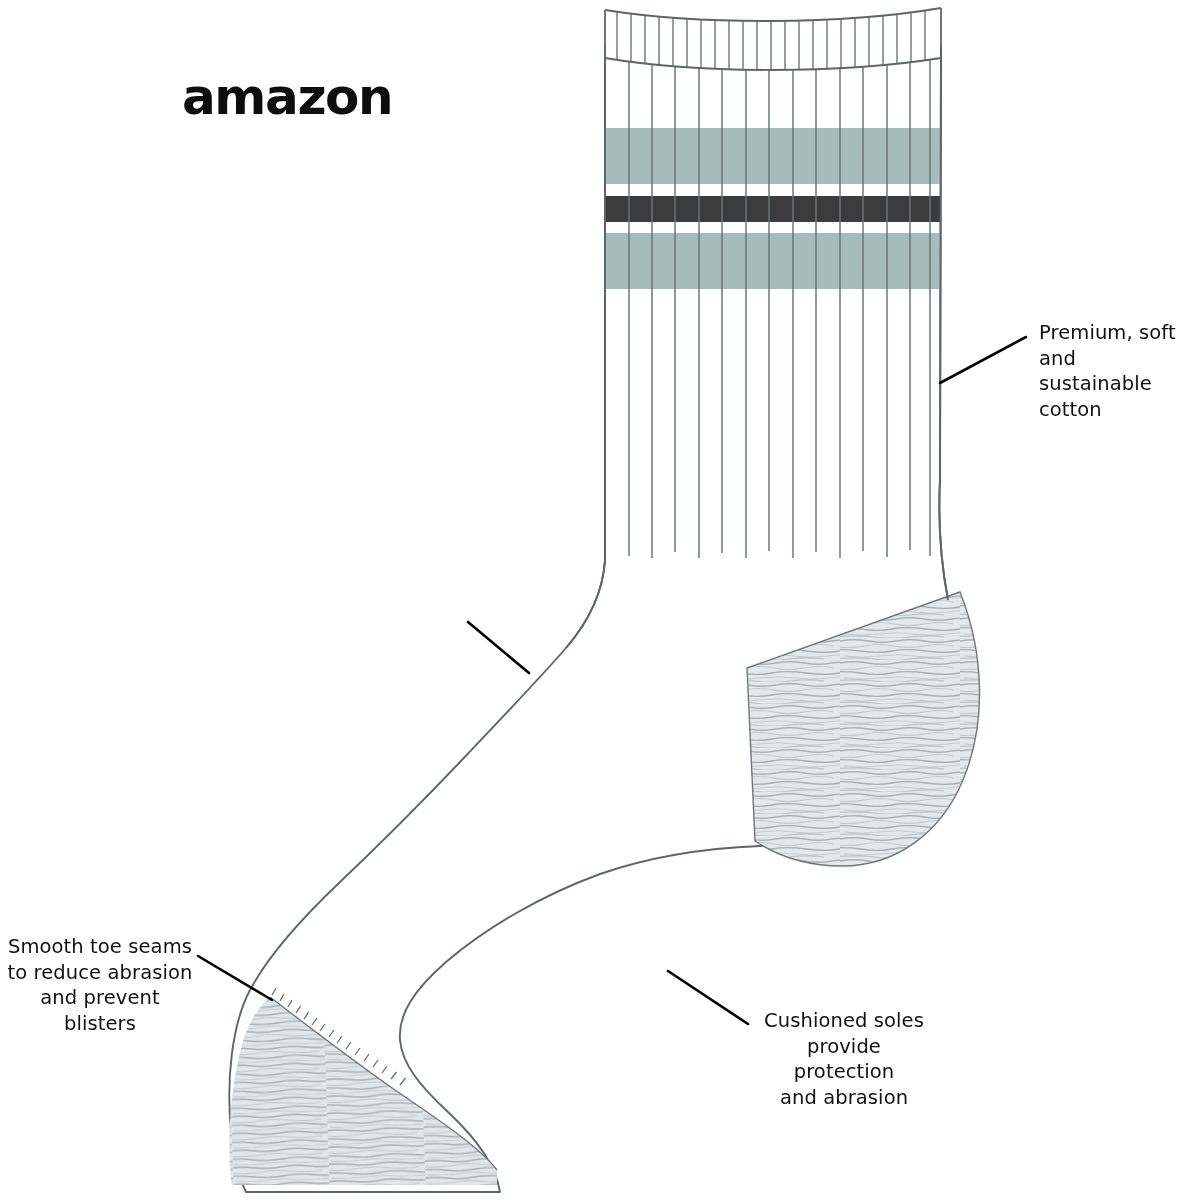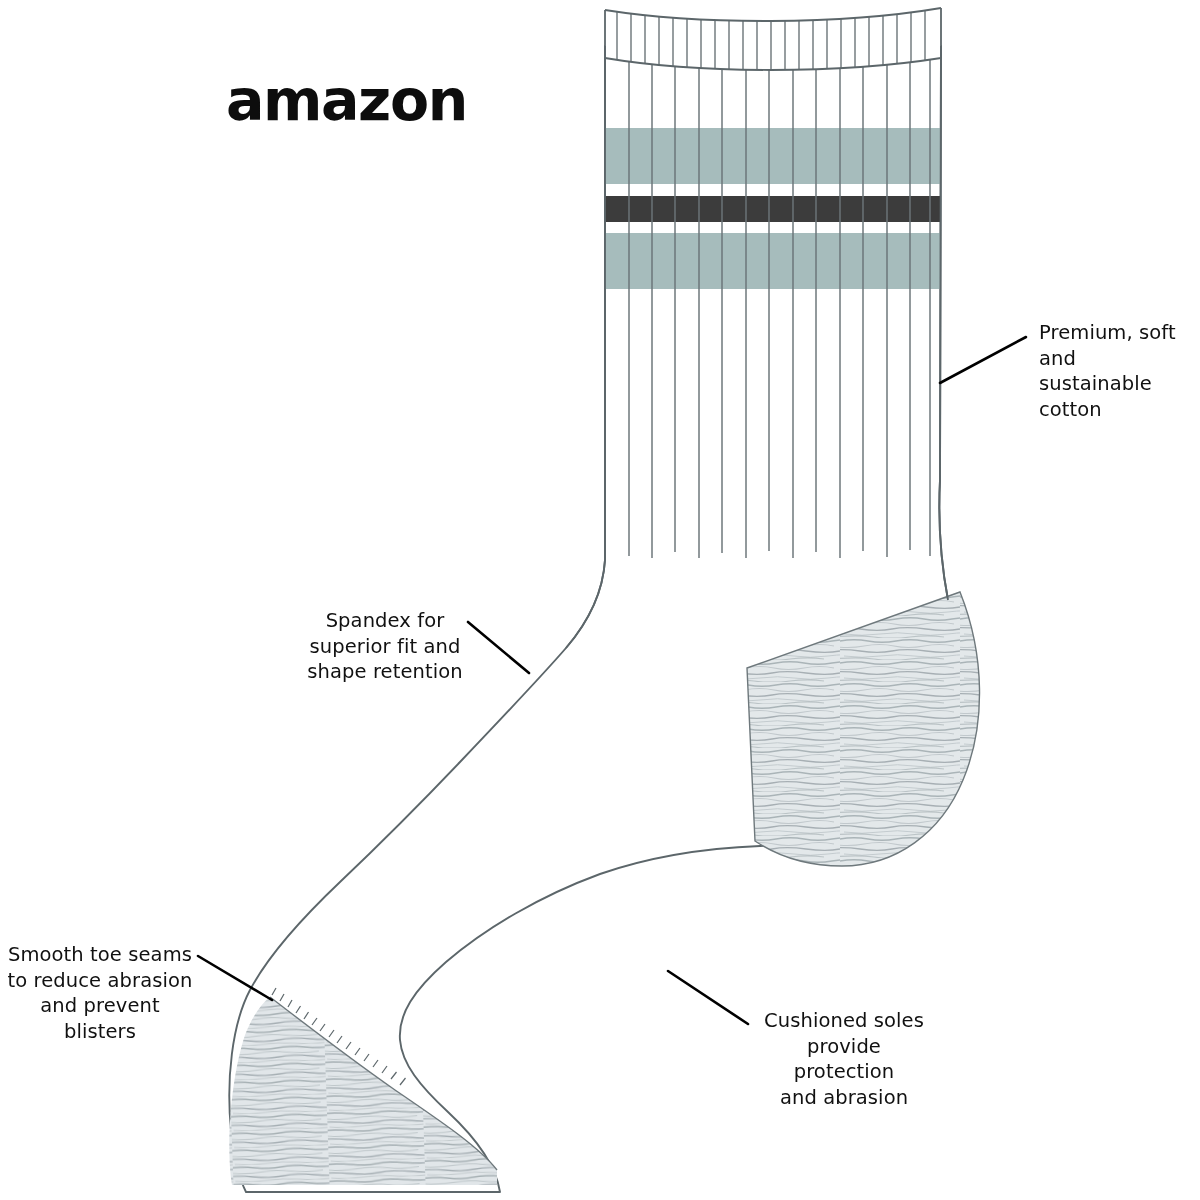--- a/index.html
+++ b/index.html
@@ -27,42 +27,41 @@
     display: block;
   }
   .brand-logo {
     position: absolute;
     left: 182px;
     top: 74px;
     width: 340px;
     line-height: 0.93;
     font-family: "DejaVu Sans", "Liberation Sans", sans-serif;
     font-weight: 700;
-    font-size: 57px;
+    font-size: 50px;
     letter-spacing: -1.4px;
     color: #0d0d0d;
-    margin-left: 44px;
     -webkit-font-smoothing: antialiased;
   }
   .brand-logo .line1 { display: block; }
   .brand-logo .line2 { display: block; }
 
   .callout {
     position: absolute;
     color: #111111;
     font-family: "DejaVu Sans", "Liberation Sans", sans-serif;
     font-size: 19.5px;
     line-height: 1.32;
     letter-spacing: 0.1px;
     white-space: pre-line;
   }
 
   #callout-cotton  { left: 1039px; top: 320px;  width: 175px; text-align: left; }
   #callout-spandex { left: 306px;  top: 608px;  width: 158px; text-align: center; }
-  #callout-toe     { left: 2px;    top: 934px;  width: 196px; text-align: center; margin-top: 8px; }
+  #callout-toe     { left: 2px;    top: 934px;  width: 196px; text-align: center; }
   #callout-soles   { left: 756px;  top: 1008px; width: 176px; text-align: center; }
 </style>
 </head>
 <body>
 
 <div id="stage">
 
   <svg id="diagram" viewBox="0 0 1200 1200" xmlns="http://www.w3.org/2000/svg">
     <defs>
 
@@ -219,23 +218,20 @@
     </g>
   </svg>
 
   <div class="brand-logo">
     <span class="line1">amazon</span>
   </div>
 
   <div class="callout" id="callout-cotton">Premium, soft and
 sustainable cotton</div>
 
-  <div class="callout" id="callout-spandex">Spandex for
-superior fit and
-shape retention</div>
 
   <div class="callout" id="callout-toe">Smooth toe seams
 to reduce abrasion
 and prevent blisters</div>
 
   <div class="callout" id="callout-soles">Cushioned soles
 provide protection
 and abrasion</div>
 
 </div>

